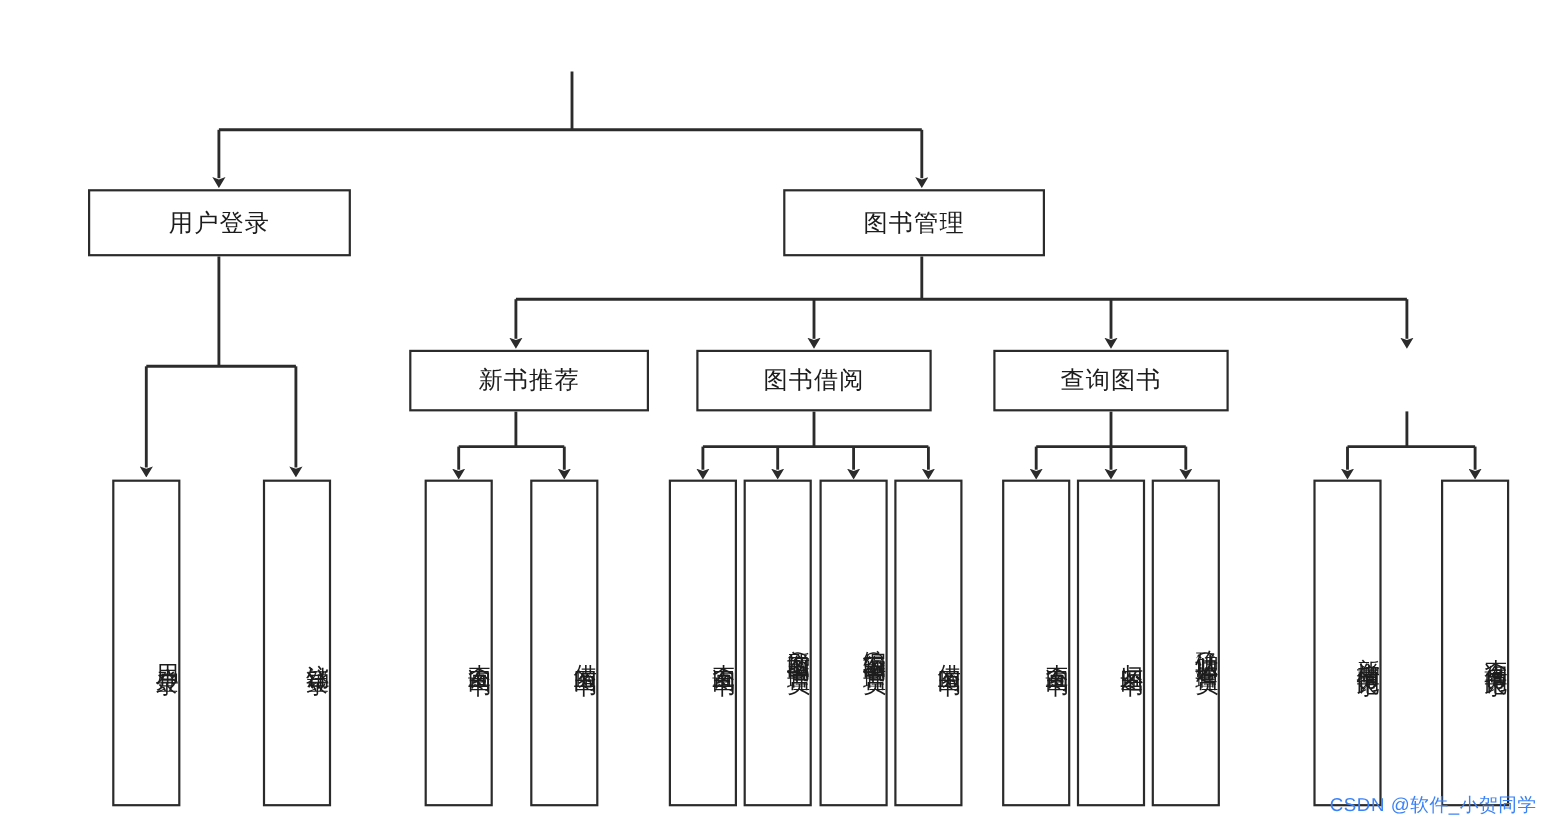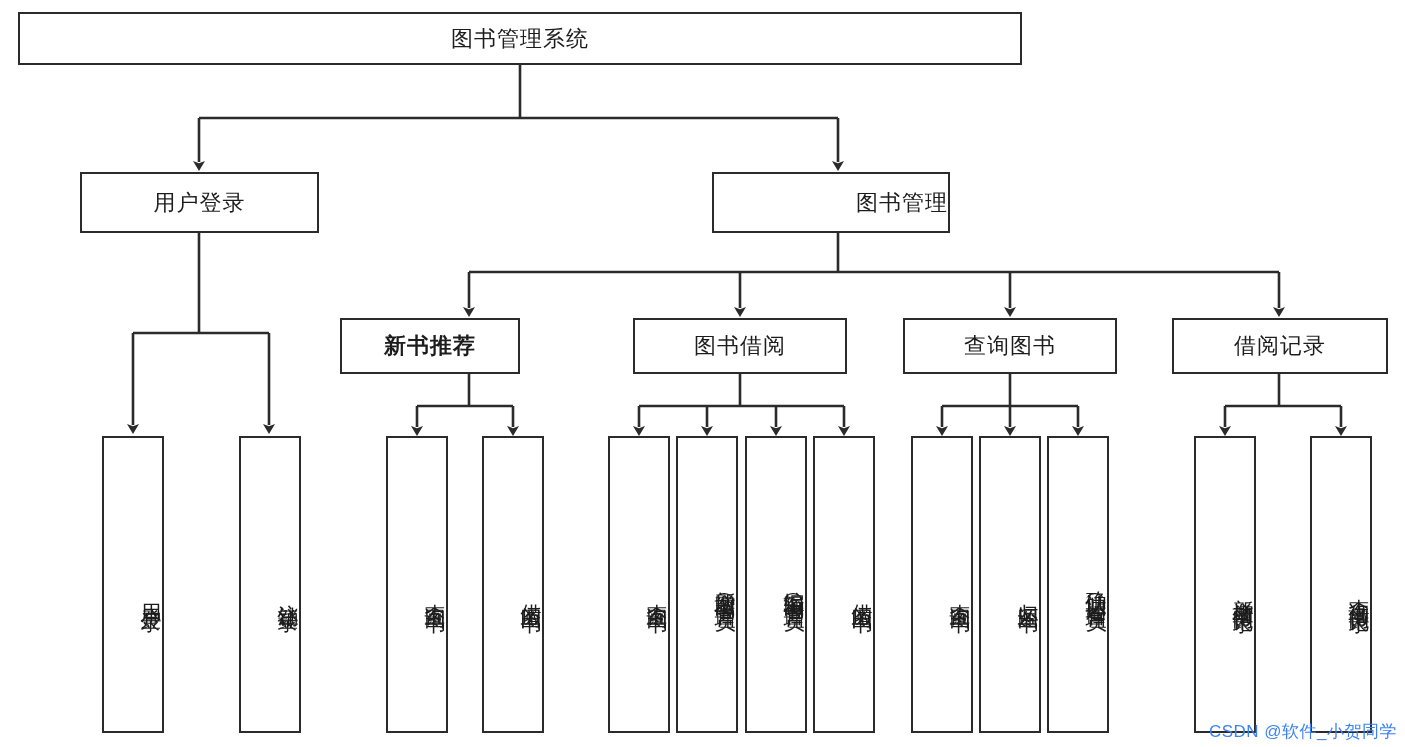--- a/index.html
+++ b/index.html
@@ -114,47 +114,41 @@
       <path d="M1010,406 L1010,427" marker-end="url(#arrow)"></path>
       <path d="M1078,406 L1078,427" marker-end="url(#arrow)"></path>
 
       <path d="M1279,374 L1279,406"></path>
       <path d="M1225,406 L1341,406"></path>
       <path d="M1225,406 L1225,427" marker-end="url(#arrow)"></path>
       <path d="M1341,406 L1341,427" marker-end="url(#arrow)"></path>
     </g>
   </svg>
 
-  <div class="node horiz" style="left:18px; top:12px; width:1004px; height:53px;">
-    <span>图书管理系统</span>
-  </div>
 
   <div class="node horiz" style="left:80px; top:172px; width:239px; height:61px;">
     <span>用户登录</span>
   </div>
 
-  <div class="node horiz" style="left:712px; top:172px; width:238px; height:61px;justify-content:flex-end;">
+  <div class="node horiz" style="left:712px; top:172px; width:238px; height:61px;">
     <span>图书管理</span>
   </div>
 
-  <div class="node horiz" style="left:340px; top:318px; width:180px; height:56px;font-weight:bold;">
+  <div class="node horiz" style="left:372px; top:318px; width:218px; height:56px;">
     <span>新书推荐</span>
   </div>
 
   <div class="node horiz" style="left:633px; top:318px; width:214px; height:56px;">
     <span>图书借阅</span>
   </div>
 
   <div class="node horiz" style="left:903px; top:318px; width:214px; height:56px;">
     <span>查询图书</span>
   </div>
 
-  <div class="node horiz" style="left:1172px; top:318px; width:216px; height:56px;">
-    <span>借阅记录</span>
-  </div>
 
   <div class="node vert" style="left:102px; top:436px; width:62px; height:297px;">
     <span class="vtext">用户登录</span>
   </div>
 
   <div class="node vert" style="left:239px; top:436px; width:62px; height:297px;">
     <span class="vtext">注销登录</span>
   </div>
 
   <div class="node vert" style="left:386px; top:436px; width:62px; height:297px;">

